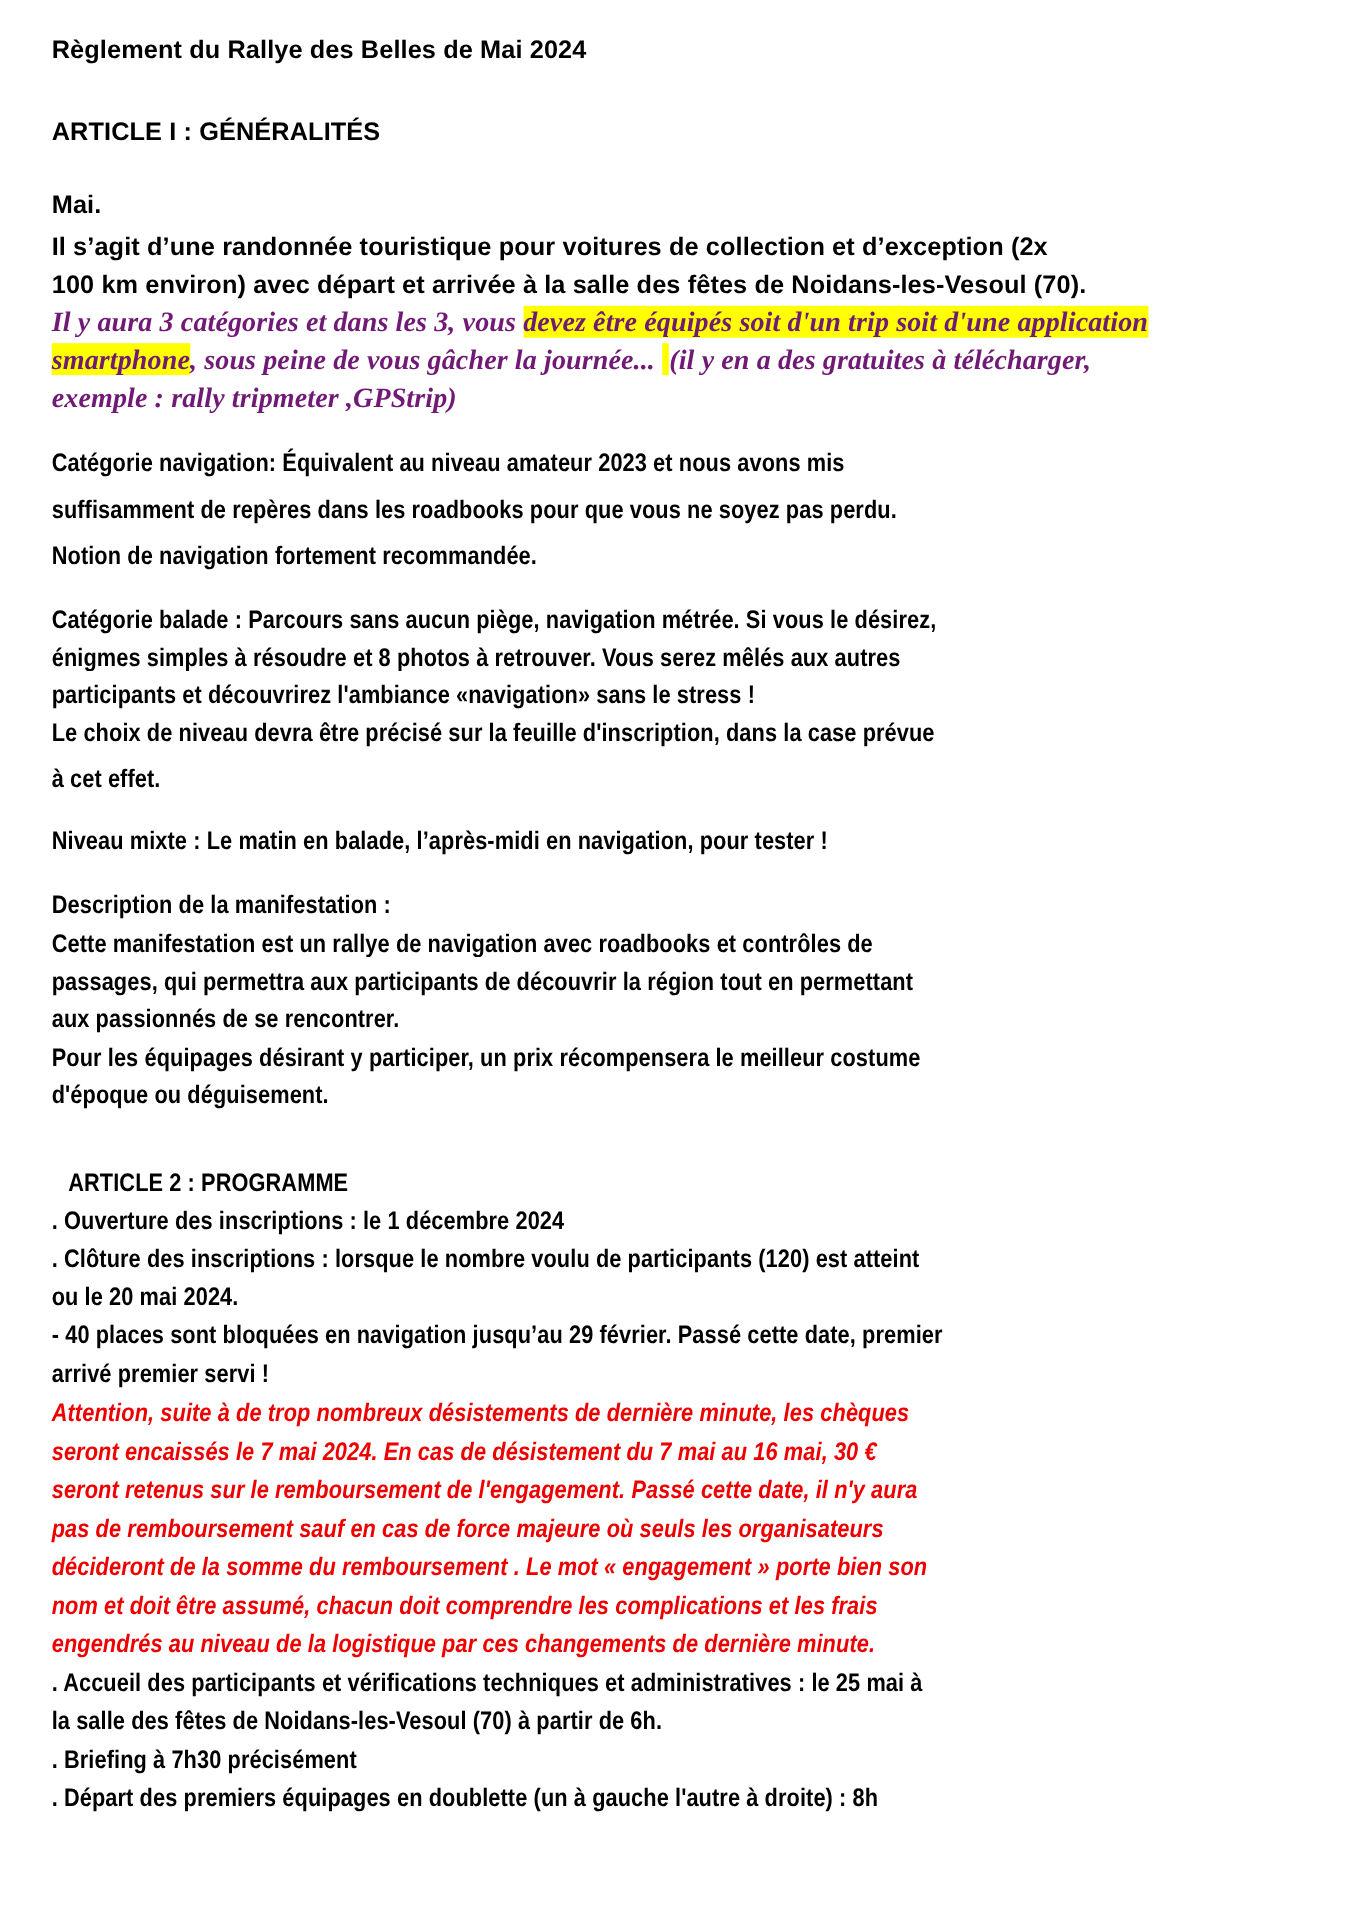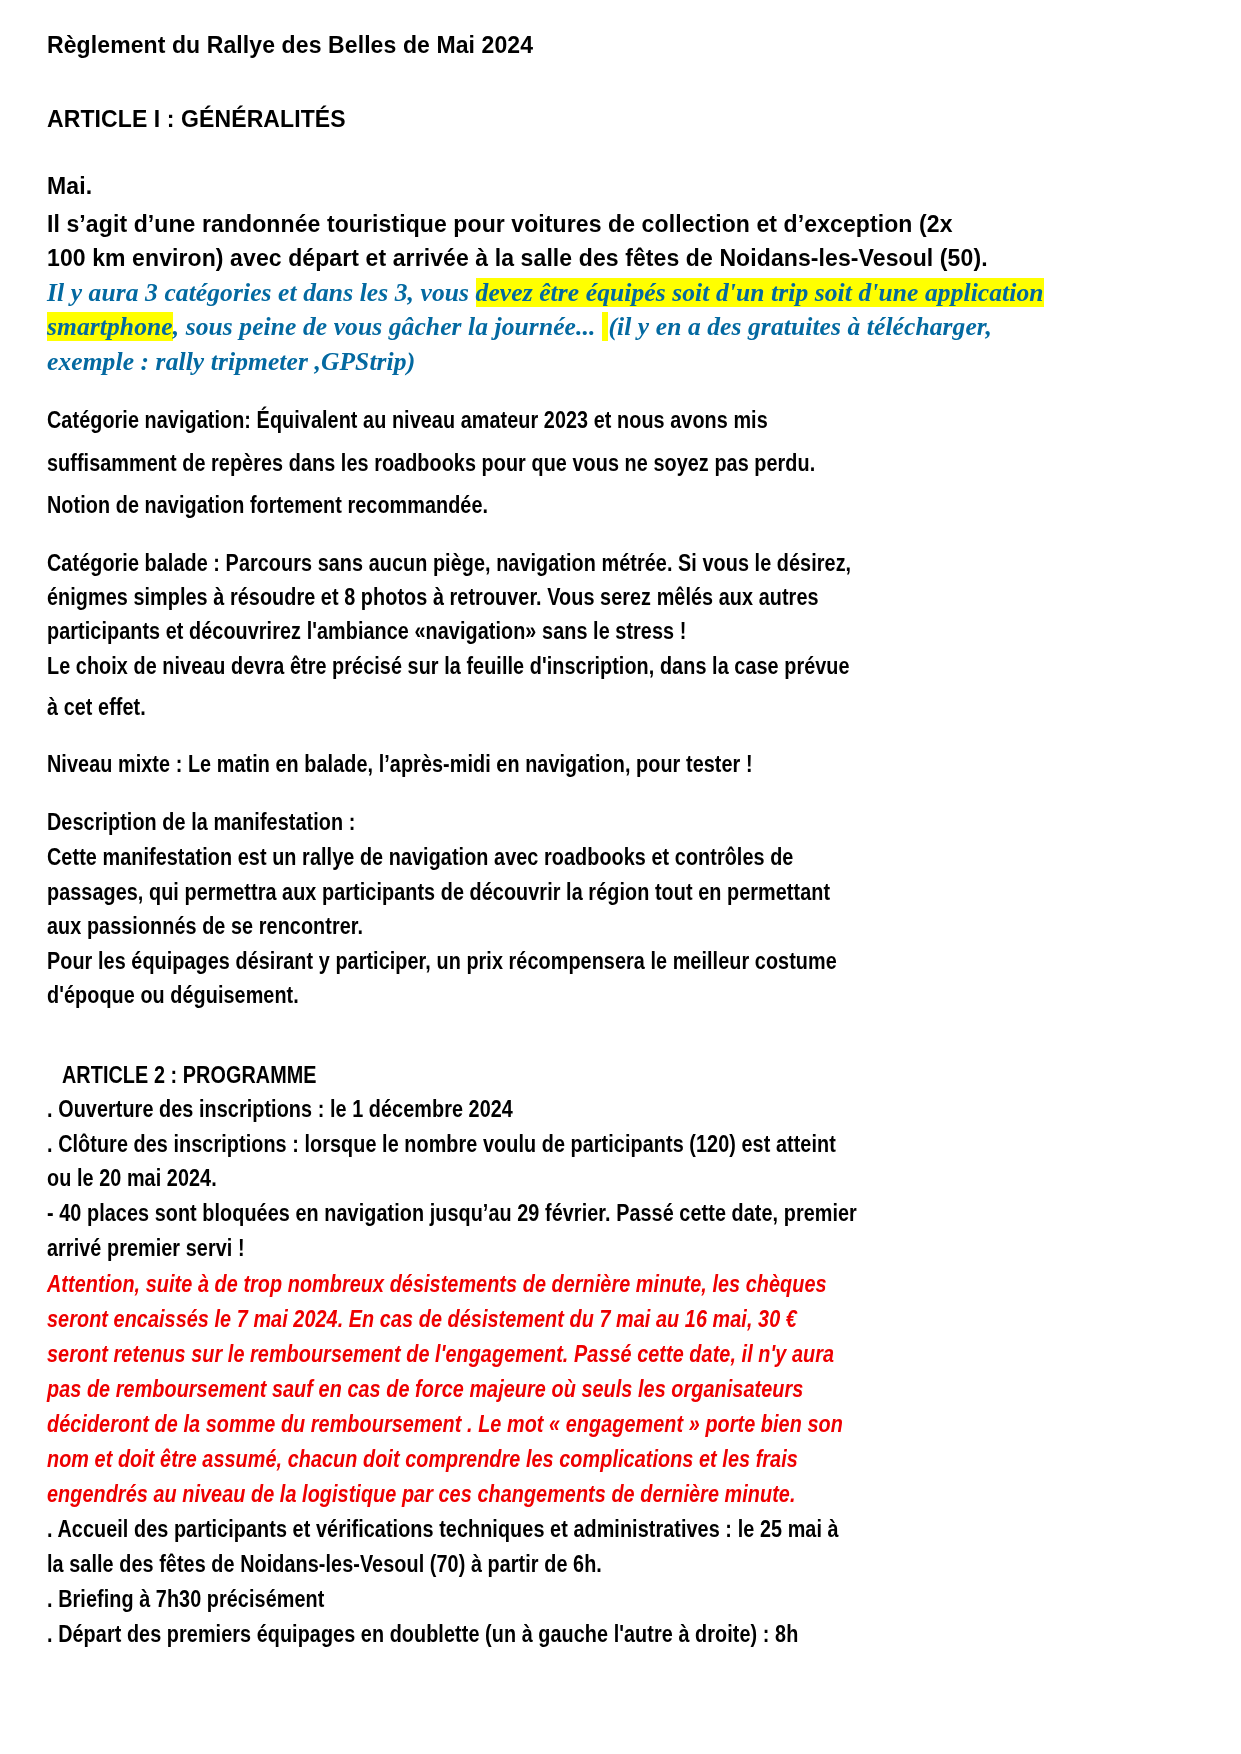--- a/index.html
+++ b/index.html
@@ -7,36 +7,36 @@
     .page { position: absolute; left: 16px; top: 0; width: 1234px; height: 1754px; }
     .ln {
       position: absolute; left: 31px; white-space: nowrap;
       font-family: "Liberation Sans", sans-serif; font-weight: bold;
       font-size: 23px; color: #000000; letter-spacing: 0.1px;
       transform-origin: left center;
     }
     .narrow { transform: scaleX(0.86); }
     .red-serif {
       font-family: "Liberation Serif", serif; font-style: italic; font-weight: bold;
-      color: #0369a1; font-size: 25.5px;
+      color: #701a75; font-size: 25.5px;
     }
     .red-sans { color: #ee0000; font-style: italic; }
     .hl { background: #ffff00; }
   </style>
 </head>
 <body>
 
 <div class="page">
 
   <div class="ln" style="top:32px;">Règlement du Rallye des Belles de Mai 2024</div>
 
   <div class="ln" style="top:106px;">ARTICLE I : GÉNÉRALITÉS</div>
   <div class="ln" style="top:173px;">Mai.</div>
   <div class="ln" style="top:211px;text-align:center;">Il s’agit d’une randonnée touristique pour voitures de collection et d’exception (2x</div>
-  <div class="ln" style="top:245px;">100 km environ) avec départ et arrivée à la salle des fêtes de Noidans-les-Vesoul (50).</div>
+  <div class="ln" style="top:245px;">100 km environ) avec départ et arrivée à la salle des fêtes de Noidans-les-Vesoul (70).</div>
 
   <div class="ln red-serif" style="top:278px;"><span> Il y aura 3 catégories  et dans les 3, vous </span><span class="hl">devez être équipés soit d'un trip soit d'une application </span></div>
   <div class="ln red-serif" style="top:312px;"><span class="hl">smartphone</span><span>, sous peine de vous gâcher la journée... </span><span class="hl">&nbsp;</span><span>(il y en a des gratuites à télécharger,</span></div>
   <div class="ln red-serif" style="top:347px;">exemple  : rally tripmeter ,GPStrip)</div>
 
   <div class="ln narrow" style="top:407px;">Catégorie navigation: Équivalent au niveau amateur 2023 et nous avons mis</div>
   <div class="ln narrow" style="top:450px;">suffisamment de repères dans les roadbooks pour que vous ne soyez pas perdu.</div>
   <div class="ln narrow" style="top:492px;">Notion de navigation fortement recommandée.</div>
 
   <div class="ln narrow" style="top:550px;">Catégorie balade : Parcours sans aucun piège, navigation métrée. Si vous le désirez,</div>

